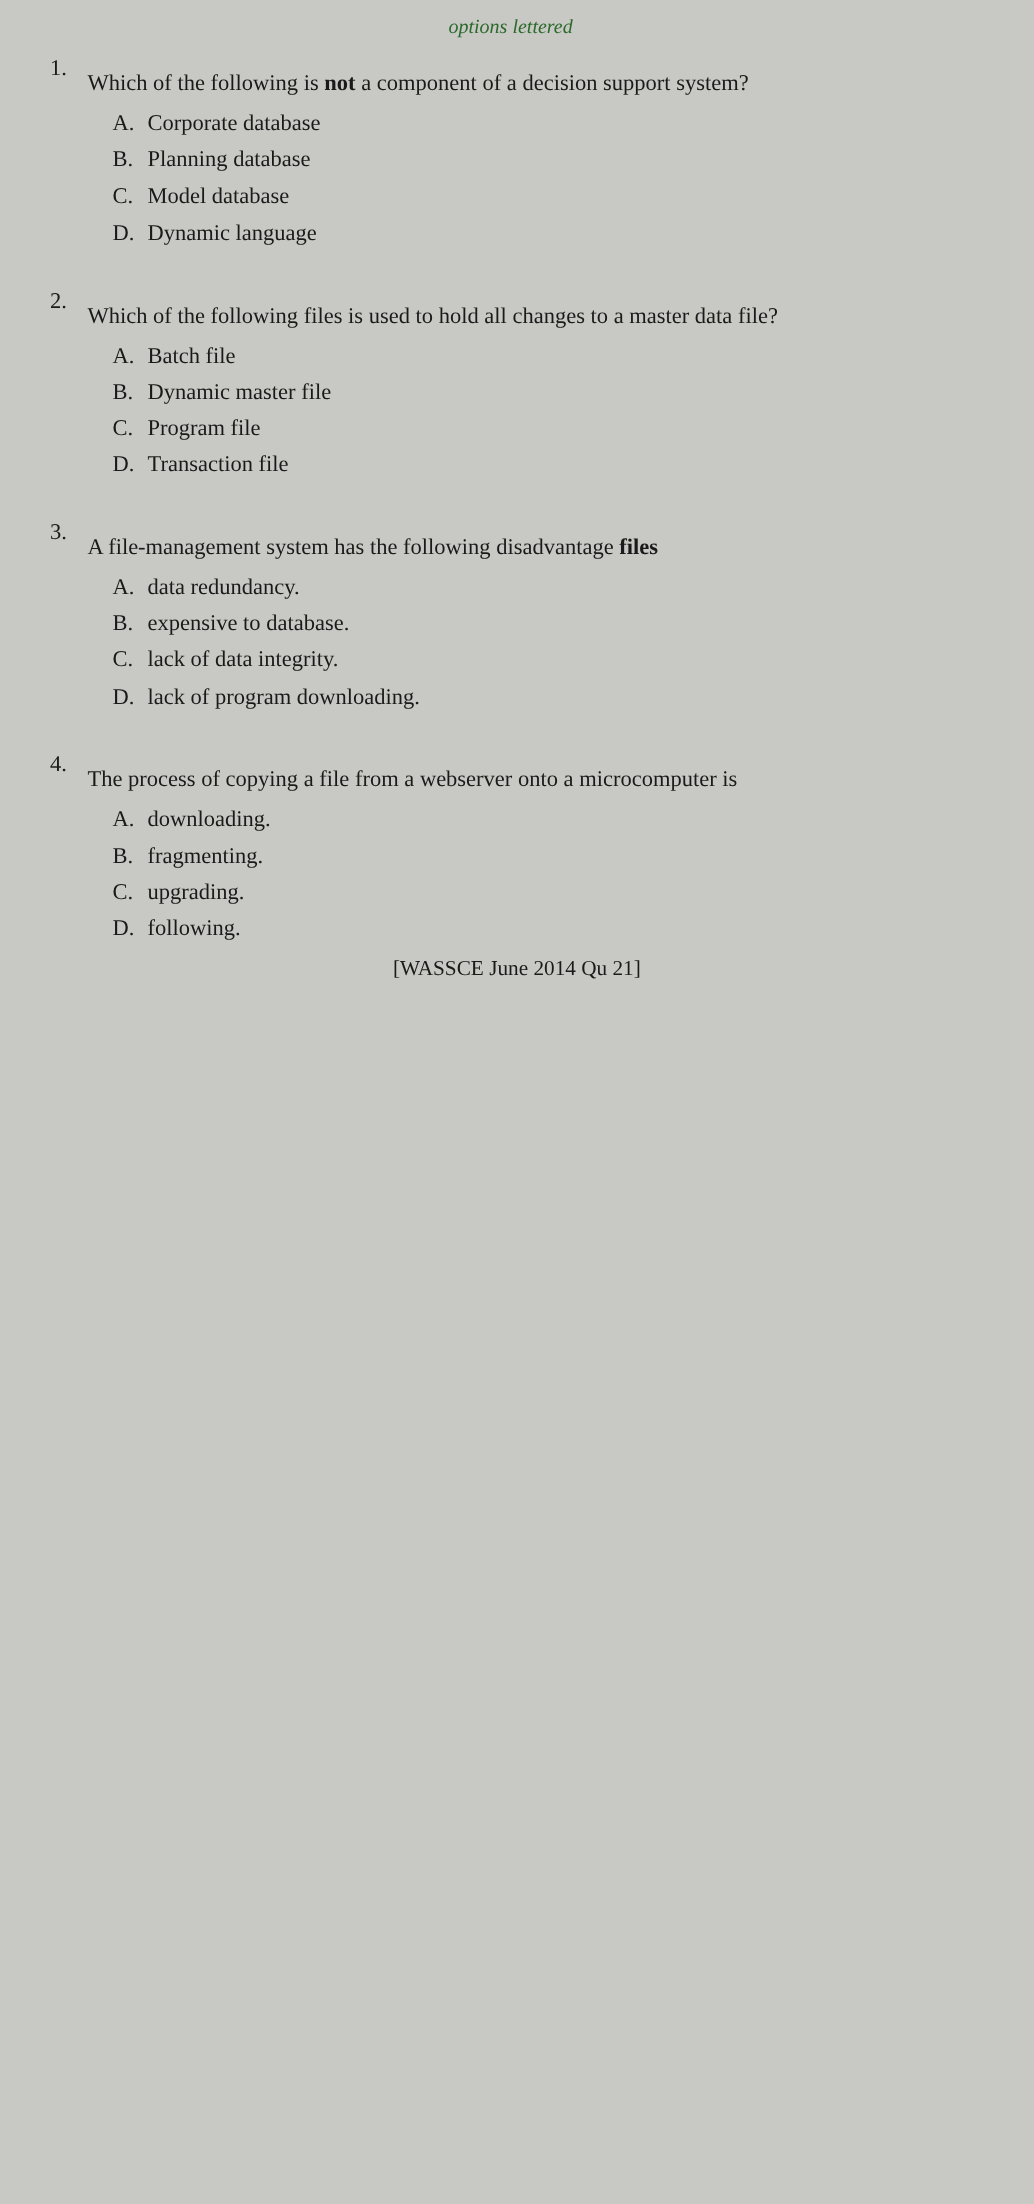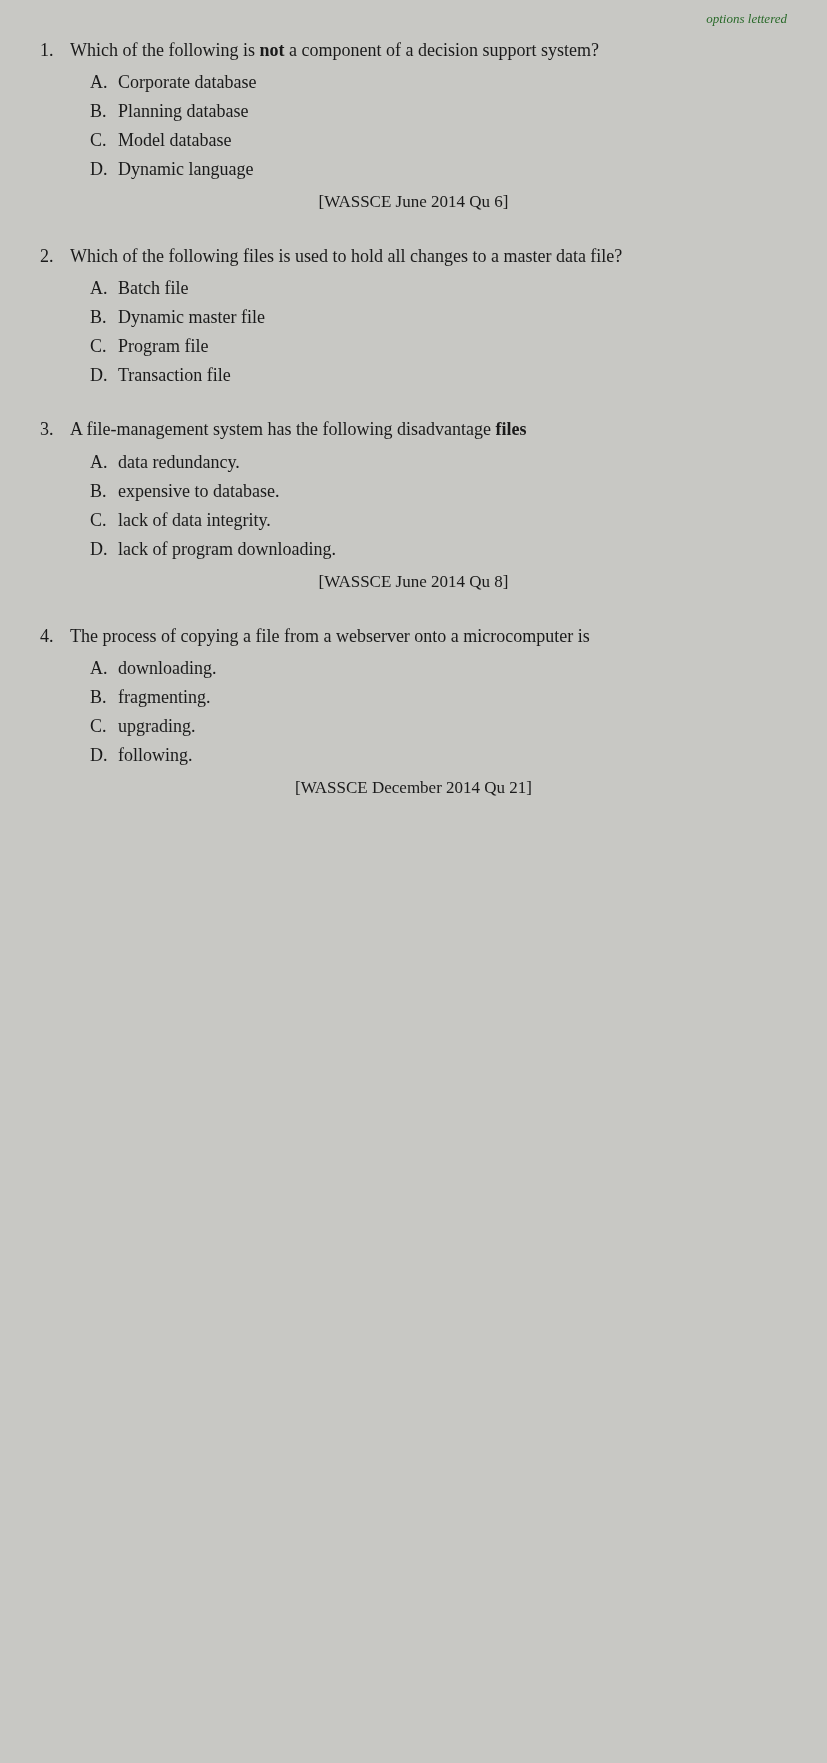--- a/index.html
+++ b/index.html
@@ -13,24 +13,24 @@
       font-family: "Times New Roman", Times, serif;
       font-size: 18px;
       color: #1a1a1a;
       width: 827px;
       min-height: 1763px;
       padding: 10px 30px 40px 30px;
       line-height: 1.45;
     }
 
     .header-partial {
-      text-align: right;
+      text-align: center;
       font-style: italic;
       color: #2a6a2a;
-      font-size: 13px;
+      font-size: 16px;
       margin-bottom: 8px;
       padding-right: 10px;
     }
 
     .questions-container {
       padding: 0 10px;
     }
 
     .question-block {
       margin-bottom: 28px;
@@ -44,20 +44,21 @@
 
     .question-number {
       font-weight: normal;
       min-width: 30px;
       flex-shrink: 0;
     }
 
     .question-text {
       flex: 1;
       text-align: justify;
+      margin-top: 12px;
     }
 
     .question-text strong {
       font-weight: bold;
     }
 
     .options-list {
       margin-left: 50px;
       margin-top: 4px;
     }
@@ -106,21 +107,20 @@
         </div>
         <div class="option-item">
           <span class="option-letter">C.</span>
           <span class="option-text">Model database</span>
         </div>
         <div class="option-item">
           <span class="option-letter">D.</span>
           <span class="option-text">Dynamic language</span>
         </div>
       </div>
-      <div class="citation">[WASSCE June 2014 Qu 6]</div>
     </div>
     <div class="question-block">
       <div class="question-line">
         <span class="question-number">2.</span>
         <span class="question-text">Which of the following files is used to hold all changes to a master data file?</span>
       </div>
       <div class="options-list">
         <div class="option-item">
           <span class="option-letter">A.</span>
           <span class="option-text">Batch file</span>
@@ -155,21 +155,20 @@
         </div>
         <div class="option-item">
           <span class="option-letter">C.</span>
           <span class="option-text">lack of data integrity.</span>
         </div>
         <div class="option-item">
           <span class="option-letter">D.</span>
           <span class="option-text">lack of program downloading.</span>
         </div>
       </div>
-      <div class="citation">[WASSCE June 2014 Qu 8]</div>
     </div>
     <div class="question-block">
       <div class="question-line">
         <span class="question-number">4.</span>
         <span class="question-text">The process of copying a file from a webserver onto a microcomputer is</span>
       </div>
       <div class="options-list">
         <div class="option-item">
           <span class="option-letter">A.</span>
           <span class="option-text">downloading.</span>
@@ -180,15 +179,15 @@
         </div>
         <div class="option-item">
           <span class="option-letter">C.</span>
           <span class="option-text">upgrading.</span>
         </div>
         <div class="option-item">
           <span class="option-letter">D.</span>
           <span class="option-text">following.</span>
         </div>
       </div>
-      <div class="citation">[WASSCE December 2014 Qu 21]</div>
+      <div class="citation">[WASSCE June 2014 Qu 21]</div>
     </div>
   </div>
 
 </body></html>

